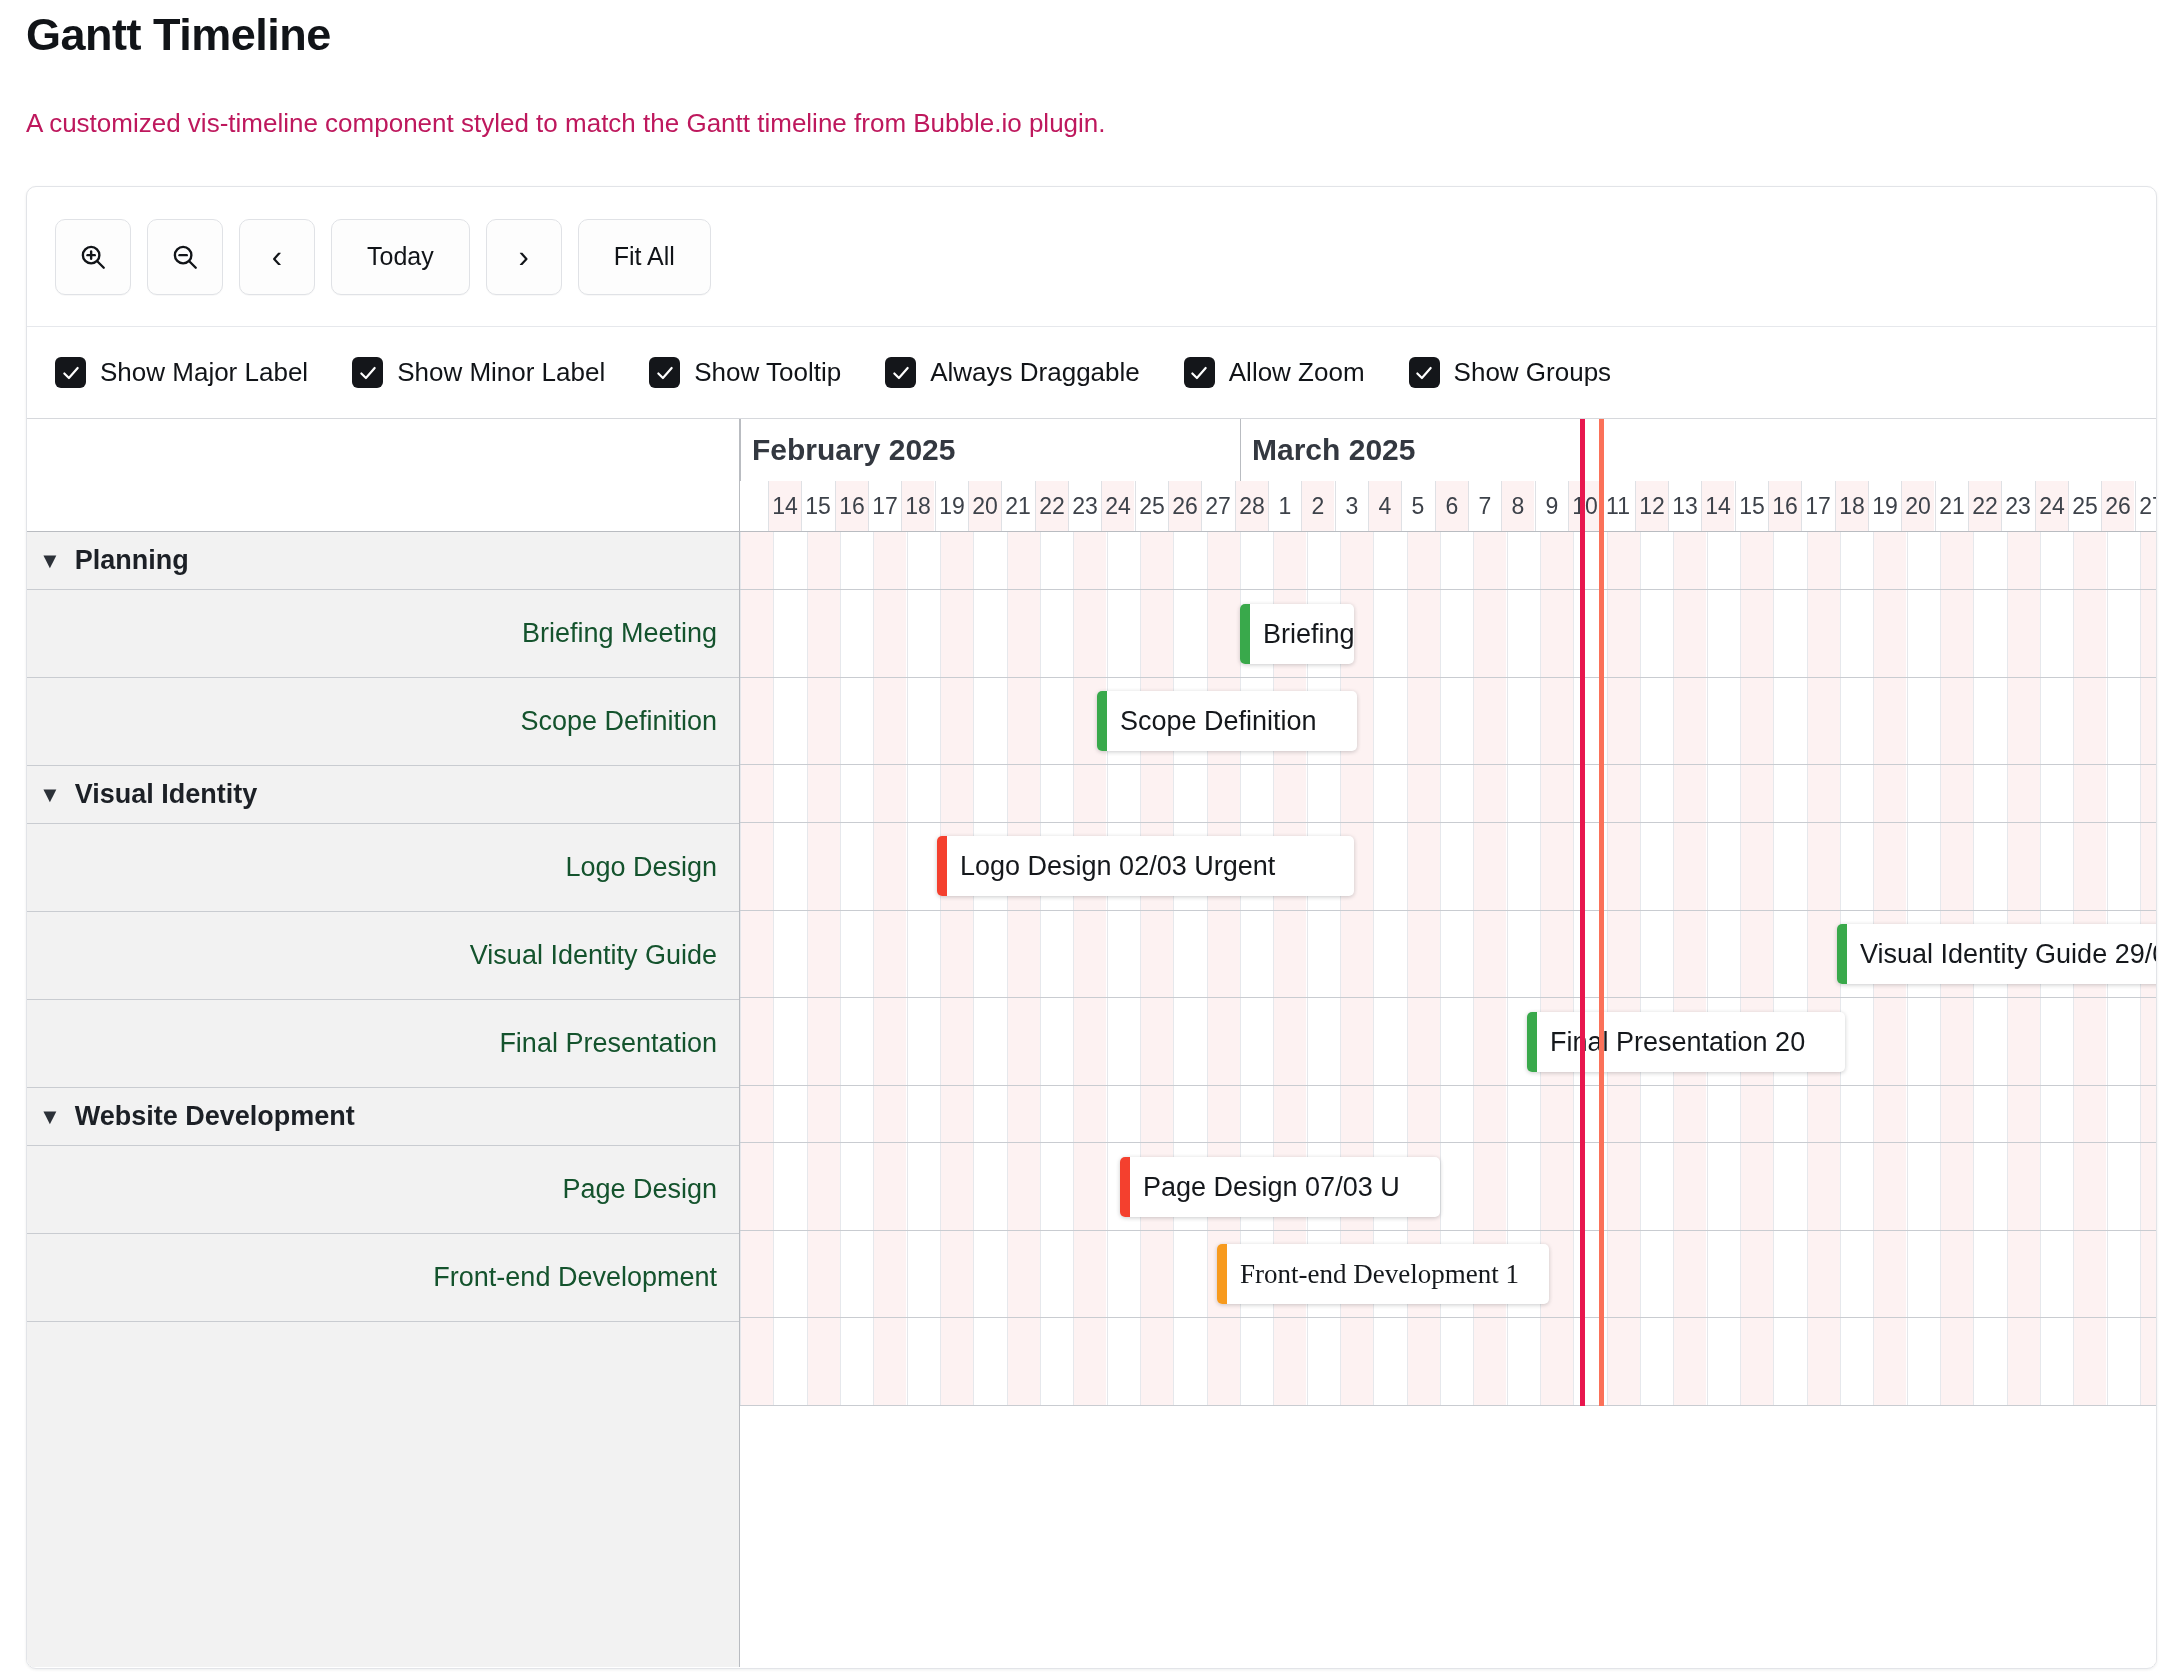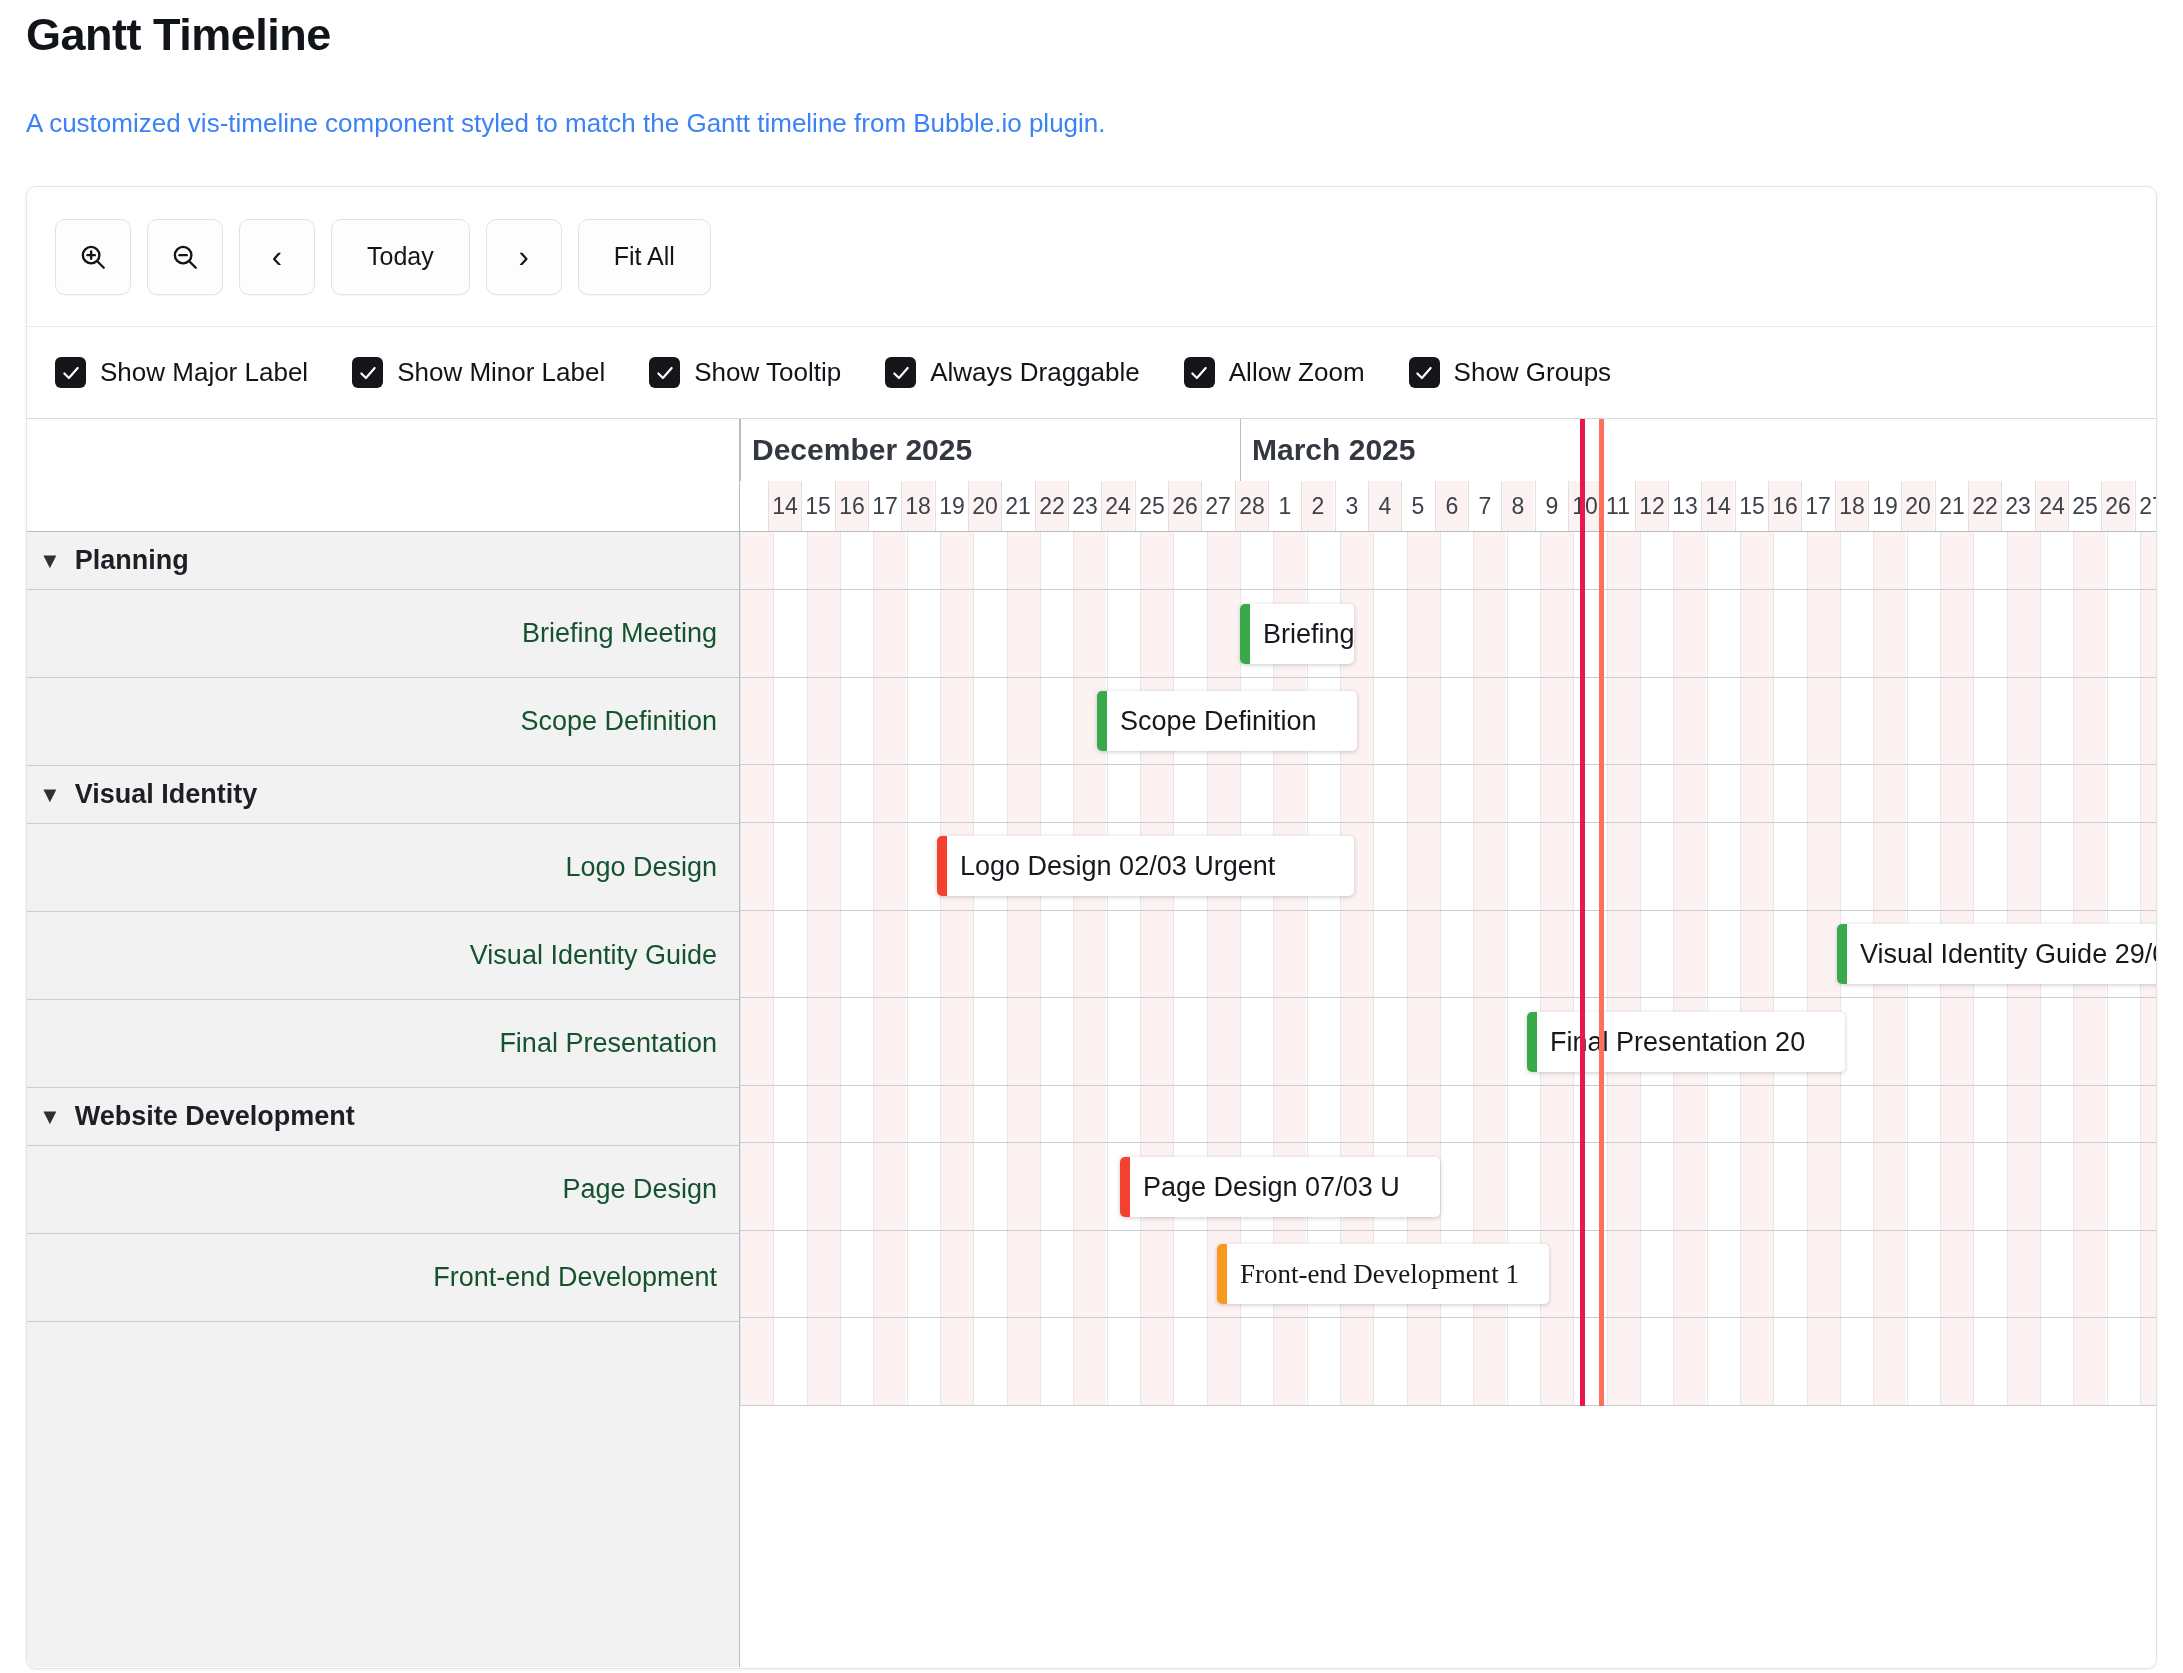--- a/index.html
+++ b/index.html
@@ -19,21 +19,21 @@
     font-size: 45px;
     font-weight: bold;
     letter-spacing: -0.5px;
     color: #111418;
     margin: 0;
     padding-top: 6px;
     line-height: 58px;
   }
   .page-subtitle {
     font-size: 26px;
-    color: #3b82f6;
+    color: #be185d;
     margin: 0;
     padding-top: 42px;
     line-height: 34px;
   }
 
   
   .card {
     margin-top: 46px;
     border: 1px solid #e2e4e8;
     border-radius: 10px;
@@ -340,21 +340,21 @@
           </div>
           <span class="opt-label">Show Groups</span>
         </div>
       </div>
 
     <div class="timeline">
       <div class="tl-header">
         <div class="corner"></div>
         <div class="axis">
           <div class="major-row" id="major-row">
-              <div class="major" style="left: 0px; width: 500px;">December 2025</div>
+              <div class="major" style="left: 0px; width: 500px;">February 2025</div>
               <div class="major" style="left: 500px; width: 1000px;">March 2025</div>
             </div>
           <div class="minor-row" id="minor-row">
               <div class="minor wk" style="left: 0px; width: 33px;">14</div>
               <div class="minor" style="left: 33px; width: 33px;">15</div>
               <div class="minor wk" style="left: 67px; width: 33px;">16</div>
               <div class="minor" style="left: 100px; width: 33px;">17</div>
               <div class="minor wk" style="left: 133px; width: 33px;">18</div>
               <div class="minor" style="left: 167px; width: 33px;">19</div>
               <div class="minor wk" style="left: 200px; width: 33px;">20</div>

